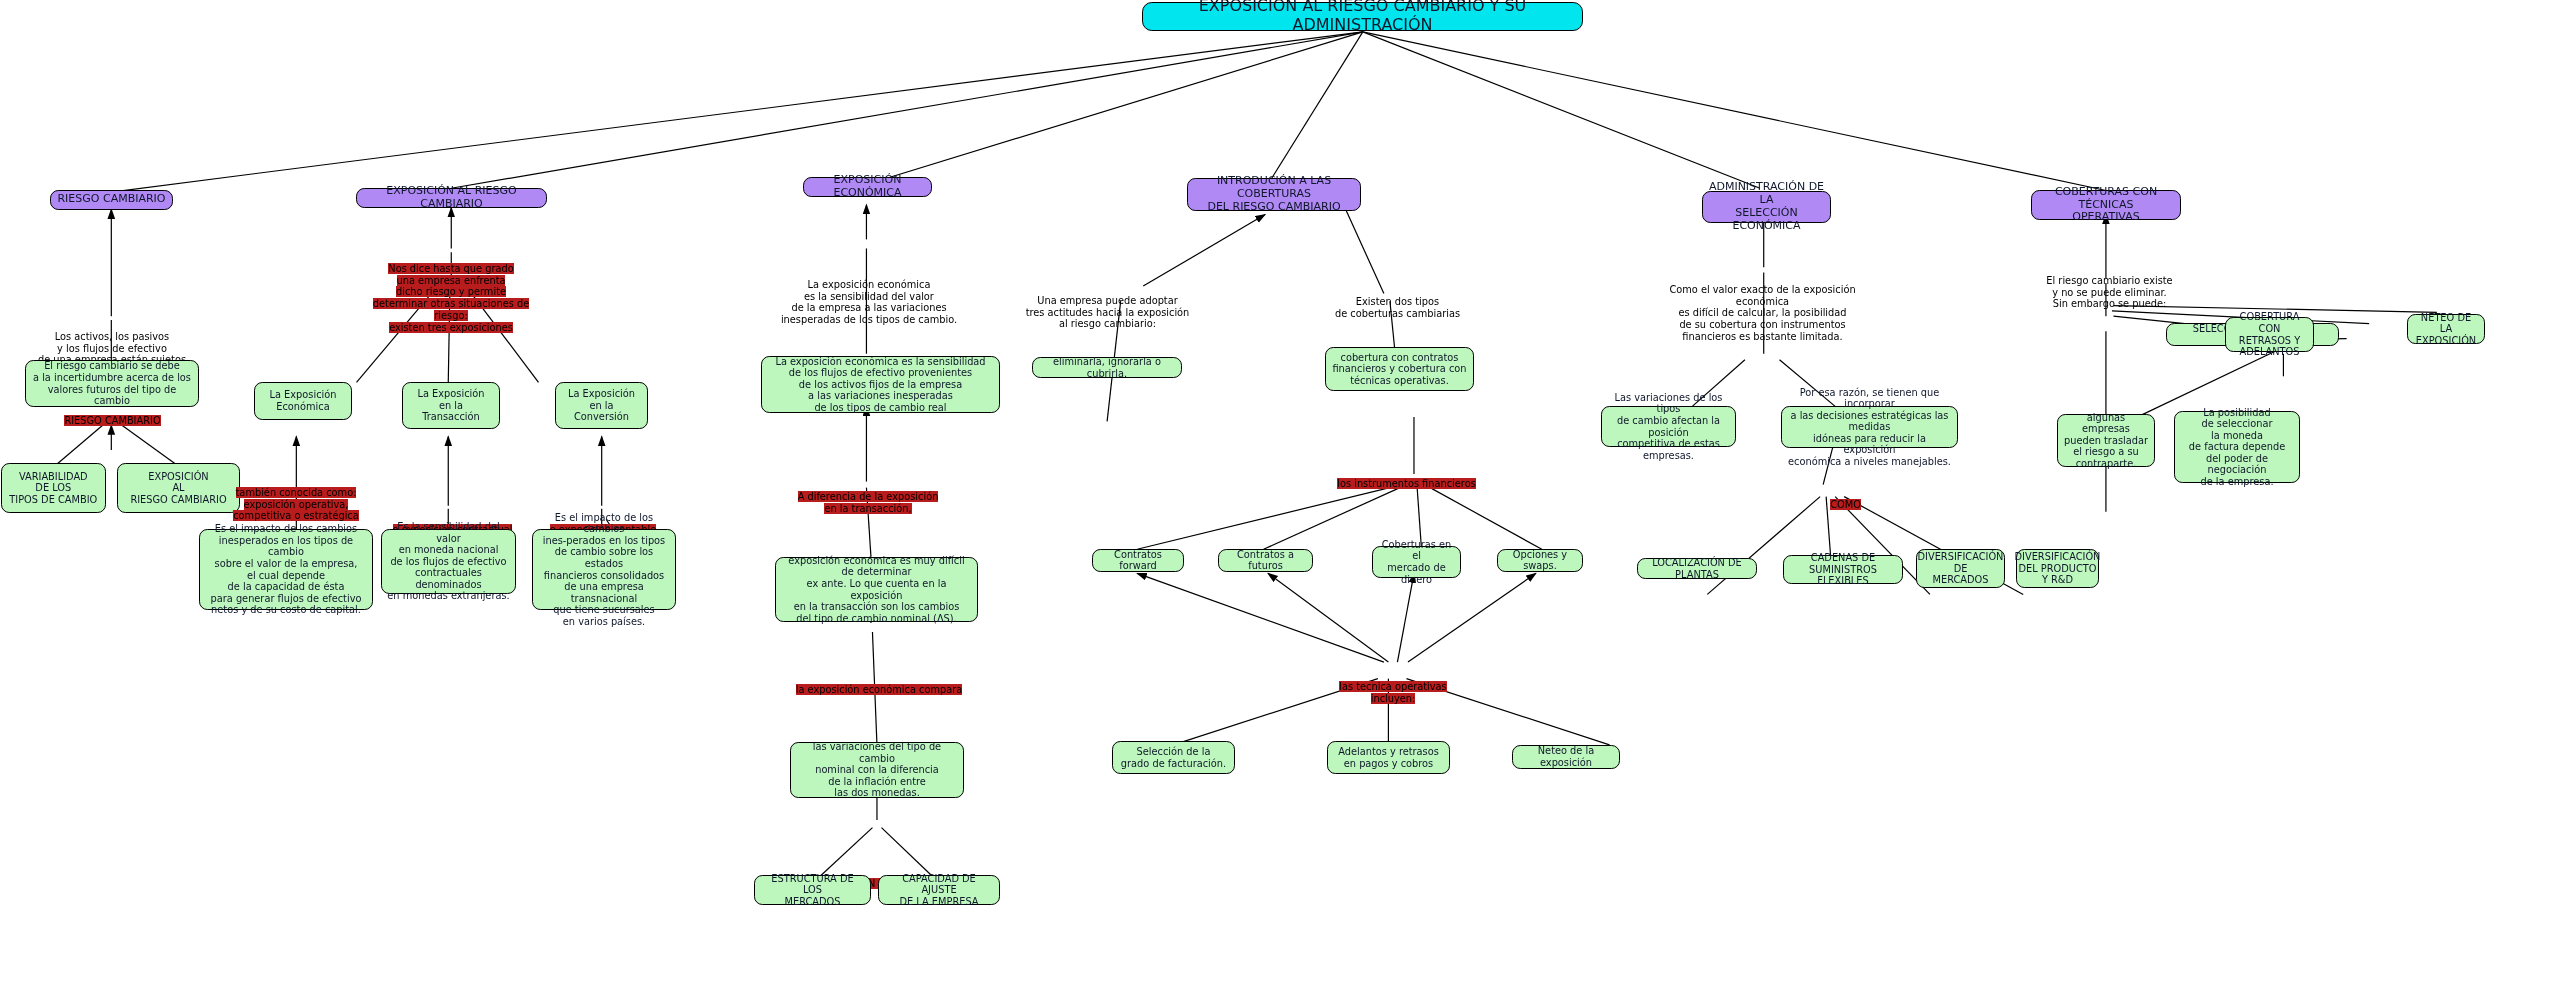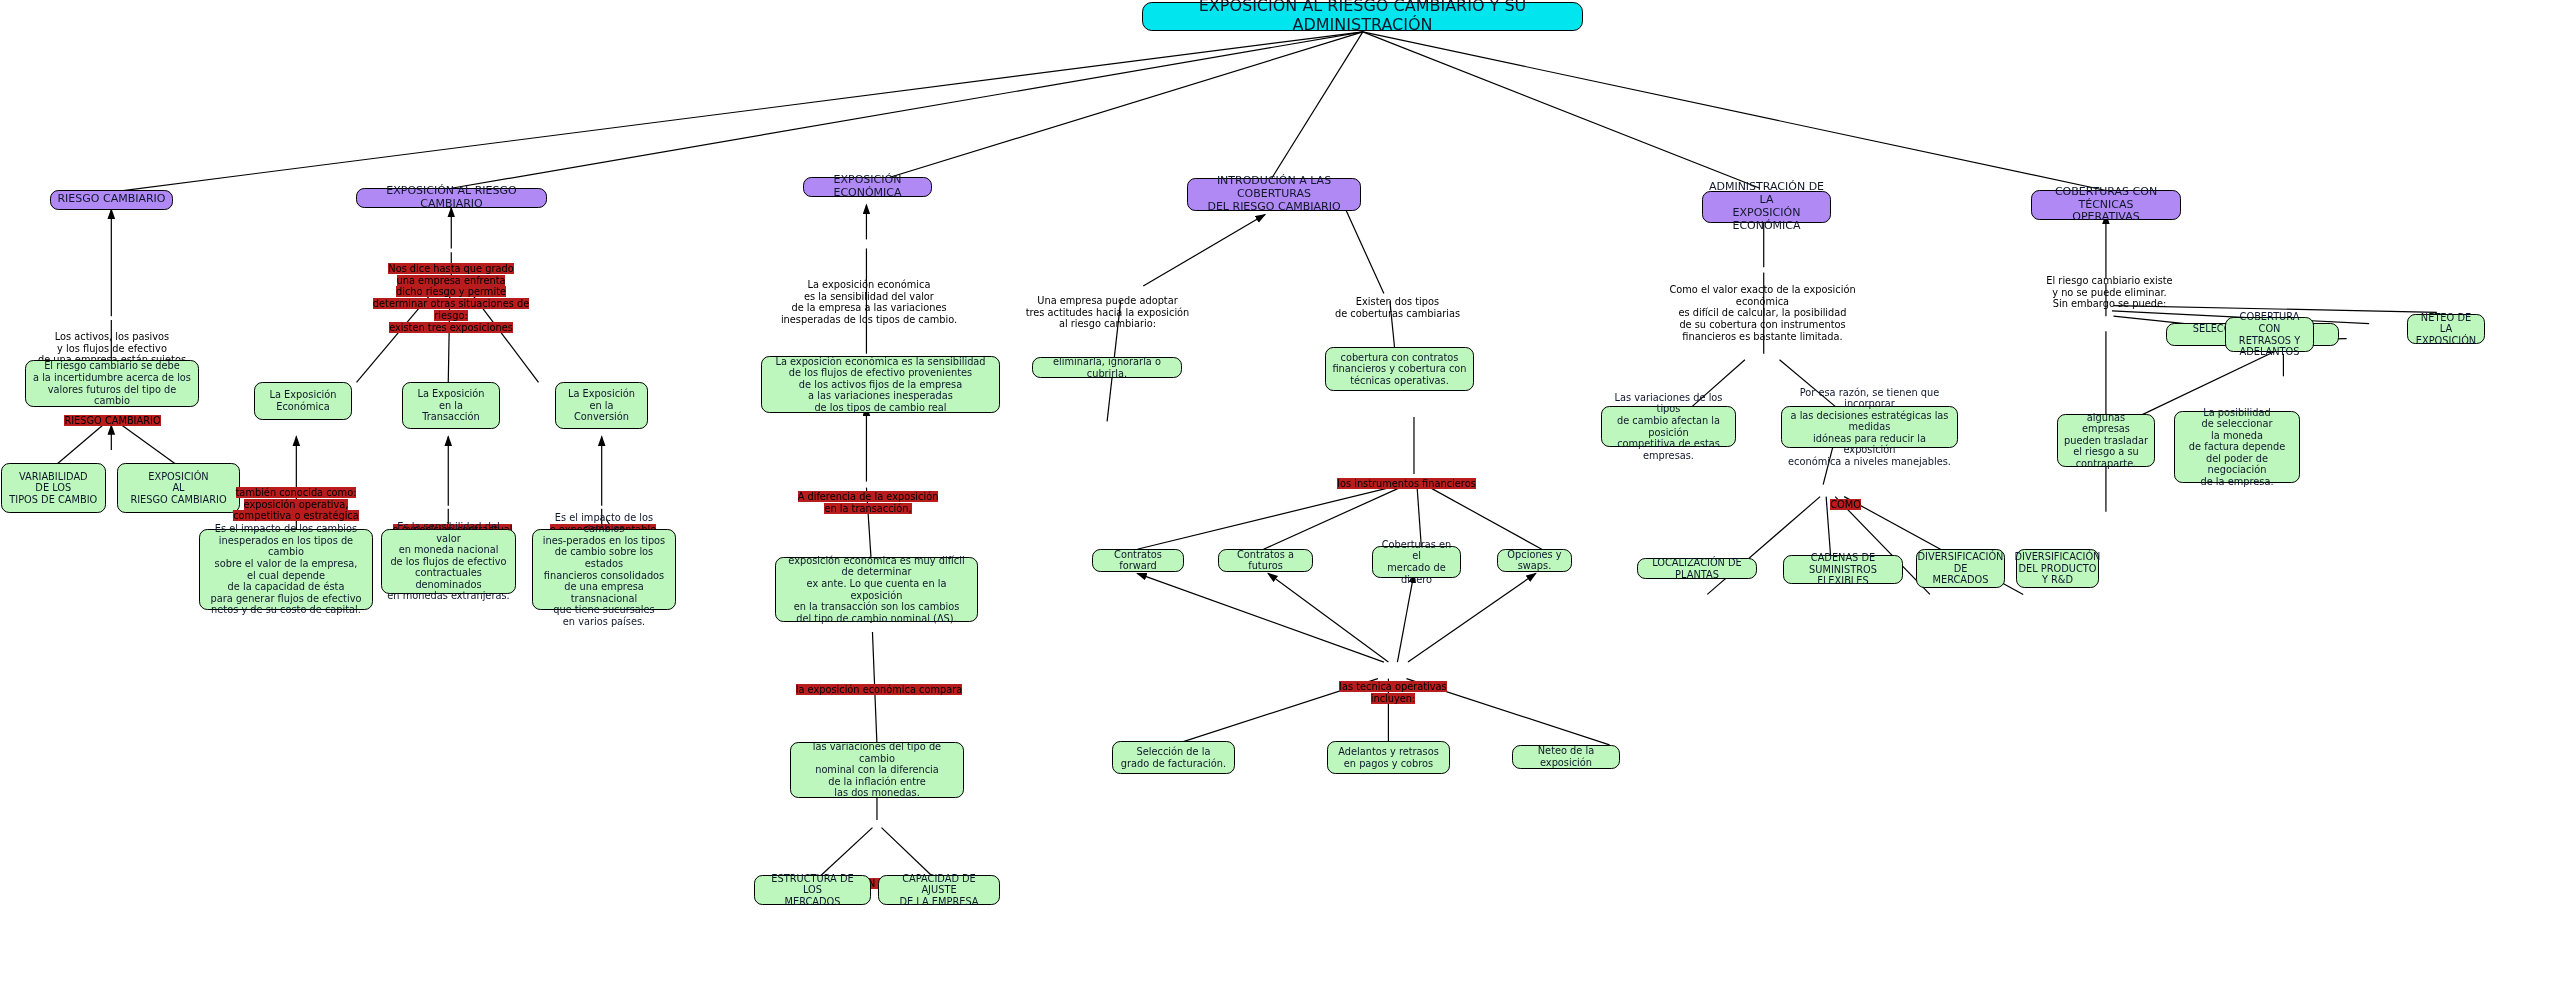--- a/index.html
+++ b/index.html
@@ -267,34 +267,34 @@
 financieros y cobertura con
 técnicas operativas.</div>
   <div class="label hl" style="left:1335px;top:466px;width:143px;">
     <span>los instrumentos financieros</span>
   </div>
 
   <div class="node green" style="left:1092px;top:549px;width:92px;height:22.6px;">Contratos forward</div>
   <div class="node green" style="left:1218px;top:549px;width:95px;height:22.6px;">Contratos a futuros</div>
   <div class="node green" style="left:1372px;top:546px;width:89px;height:32px;">Coberturas en el
 mercado de dinero</div>
-  <div class="node green" style="left:1497px;top:549px;width:75px;height:22.6px;">Opciones y swaps.</div>
+  <div class="node green" style="left:1497px;top:549px;width:86px;height:22.6px;">Opciones y swaps.</div>
 
   <div class="label hl" style="left:1318px;top:669px;width:150px;">
     <span>las tecnica operativas incluyen:</span>
   </div>
 
   <div class="node green" style="left:1112px;top:741px;width:123px;height:33px;">Selección de la
 grado de facturación.</div>
   <div class="node green" style="left:1327px;top:741px;width:123px;height:33px;">Adelantos y retrasos
 en pagos y cobros</div>
   <div class="node green" style="left:1512px;top:745px;width:108px;height:24px;">Neteo de la exposición</div>
 
   <div class="node purple" style="left:1702px;top:191px;width:129px;height:32px;">ADMINISTRACIÓN DE LA
-EXPOSICIÓN ECONÓMICA</div>
+SELECCIÓN ECONÓMICA</div>
   <div class="label plain" style="left:1646px;top:272px;width:233px;">
     <span>Como el valor exacto de la exposición económica
 es difícil de calcular, la posibilidad
 de su cobertura con instrumentos
 financieros es bastante limitada.</span>
   </div>
   <div class="node green" style="left:1601px;top:406px;width:135px;height:41px;">Las variaciones de los tipos
 de cambio afectan la posición
 competitiva de estas empresas.</div>
   <div class="node green" style="left:1781px;top:406px;width:177px;height:42px;">Por esa razón, se tienen que incorporar

